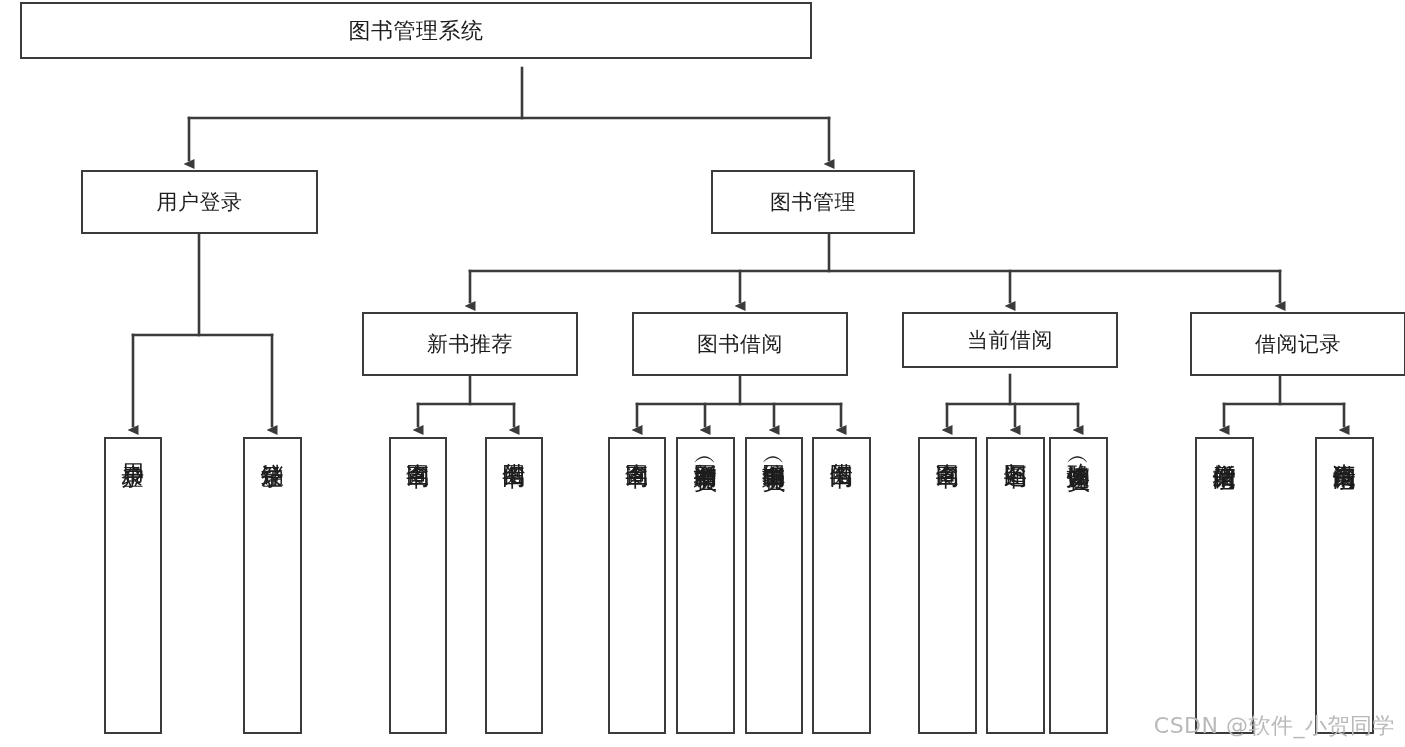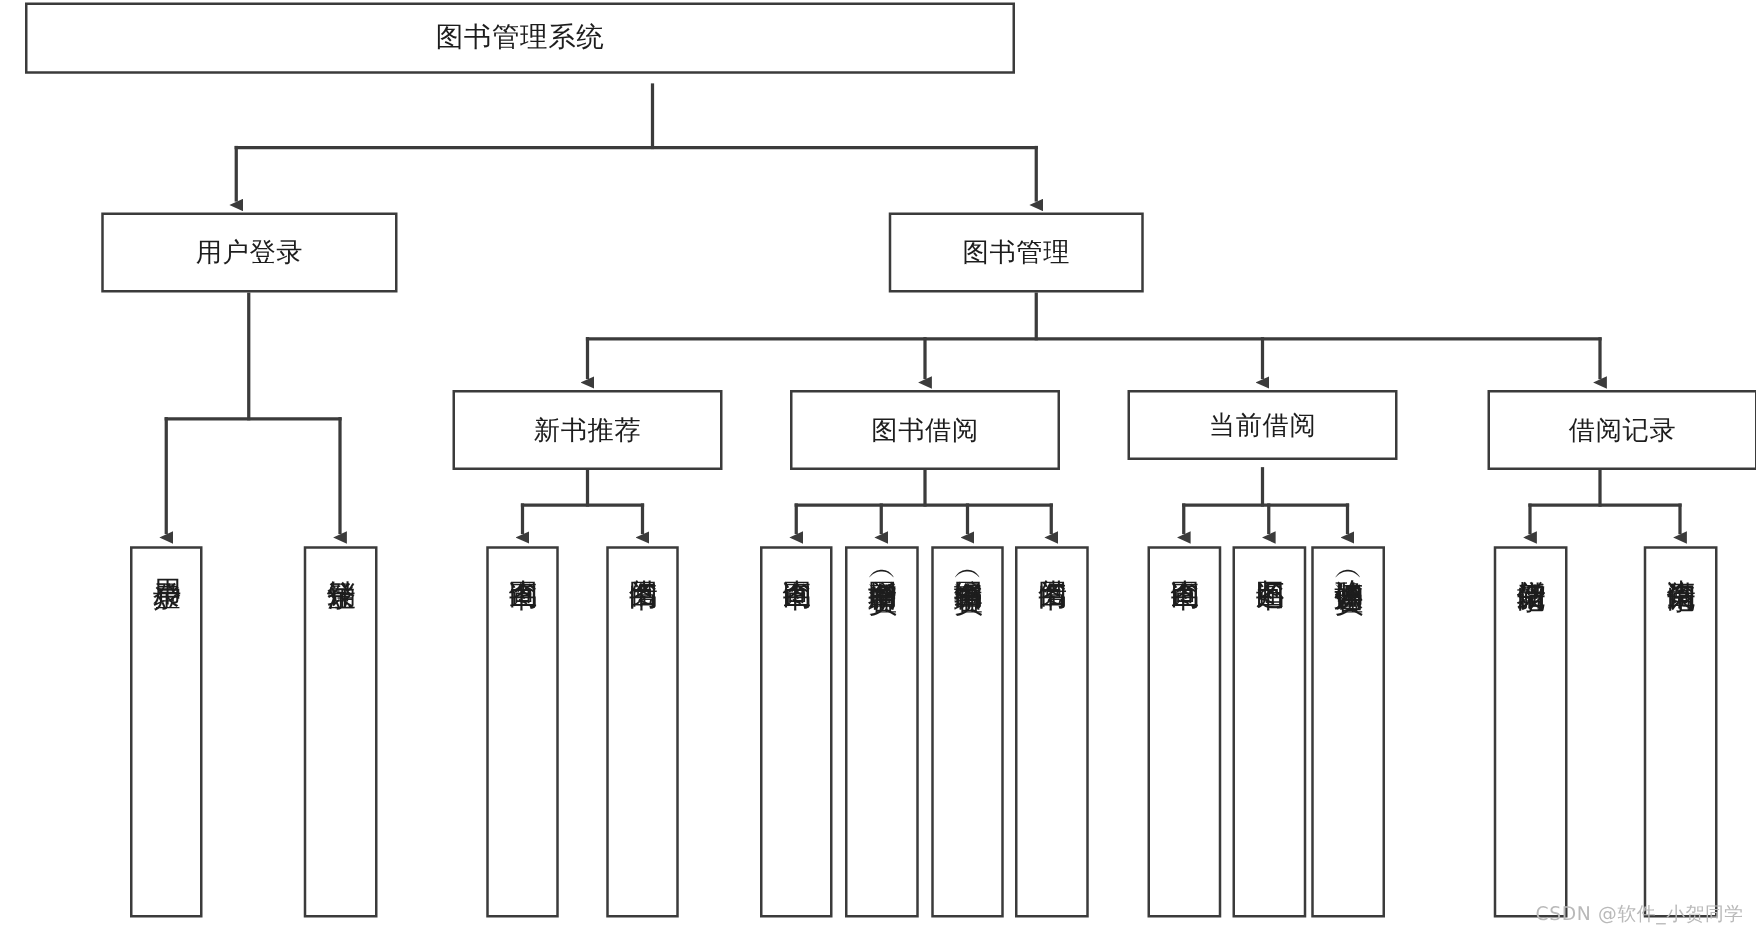--- a/index.html
+++ b/index.html
@@ -50,21 +50,21 @@
   .node.leaf {
     align-items: flex-start;
     justify-content: center;
     padding-top: 6px;
   }
   .node.root .label { font-size: 22px; }
   #watermark {
     position: absolute;
     right: 10px;
     bottom: 6px;
-    font-size: 15px;
+    font-size: 22px;
     color: #b9b9b9;
     letter-spacing: 0.5px;
     white-space: nowrap;
     pointer-events: none;
   }
 </style>
 </head>
 <body>
 
 <div id="canvas">

